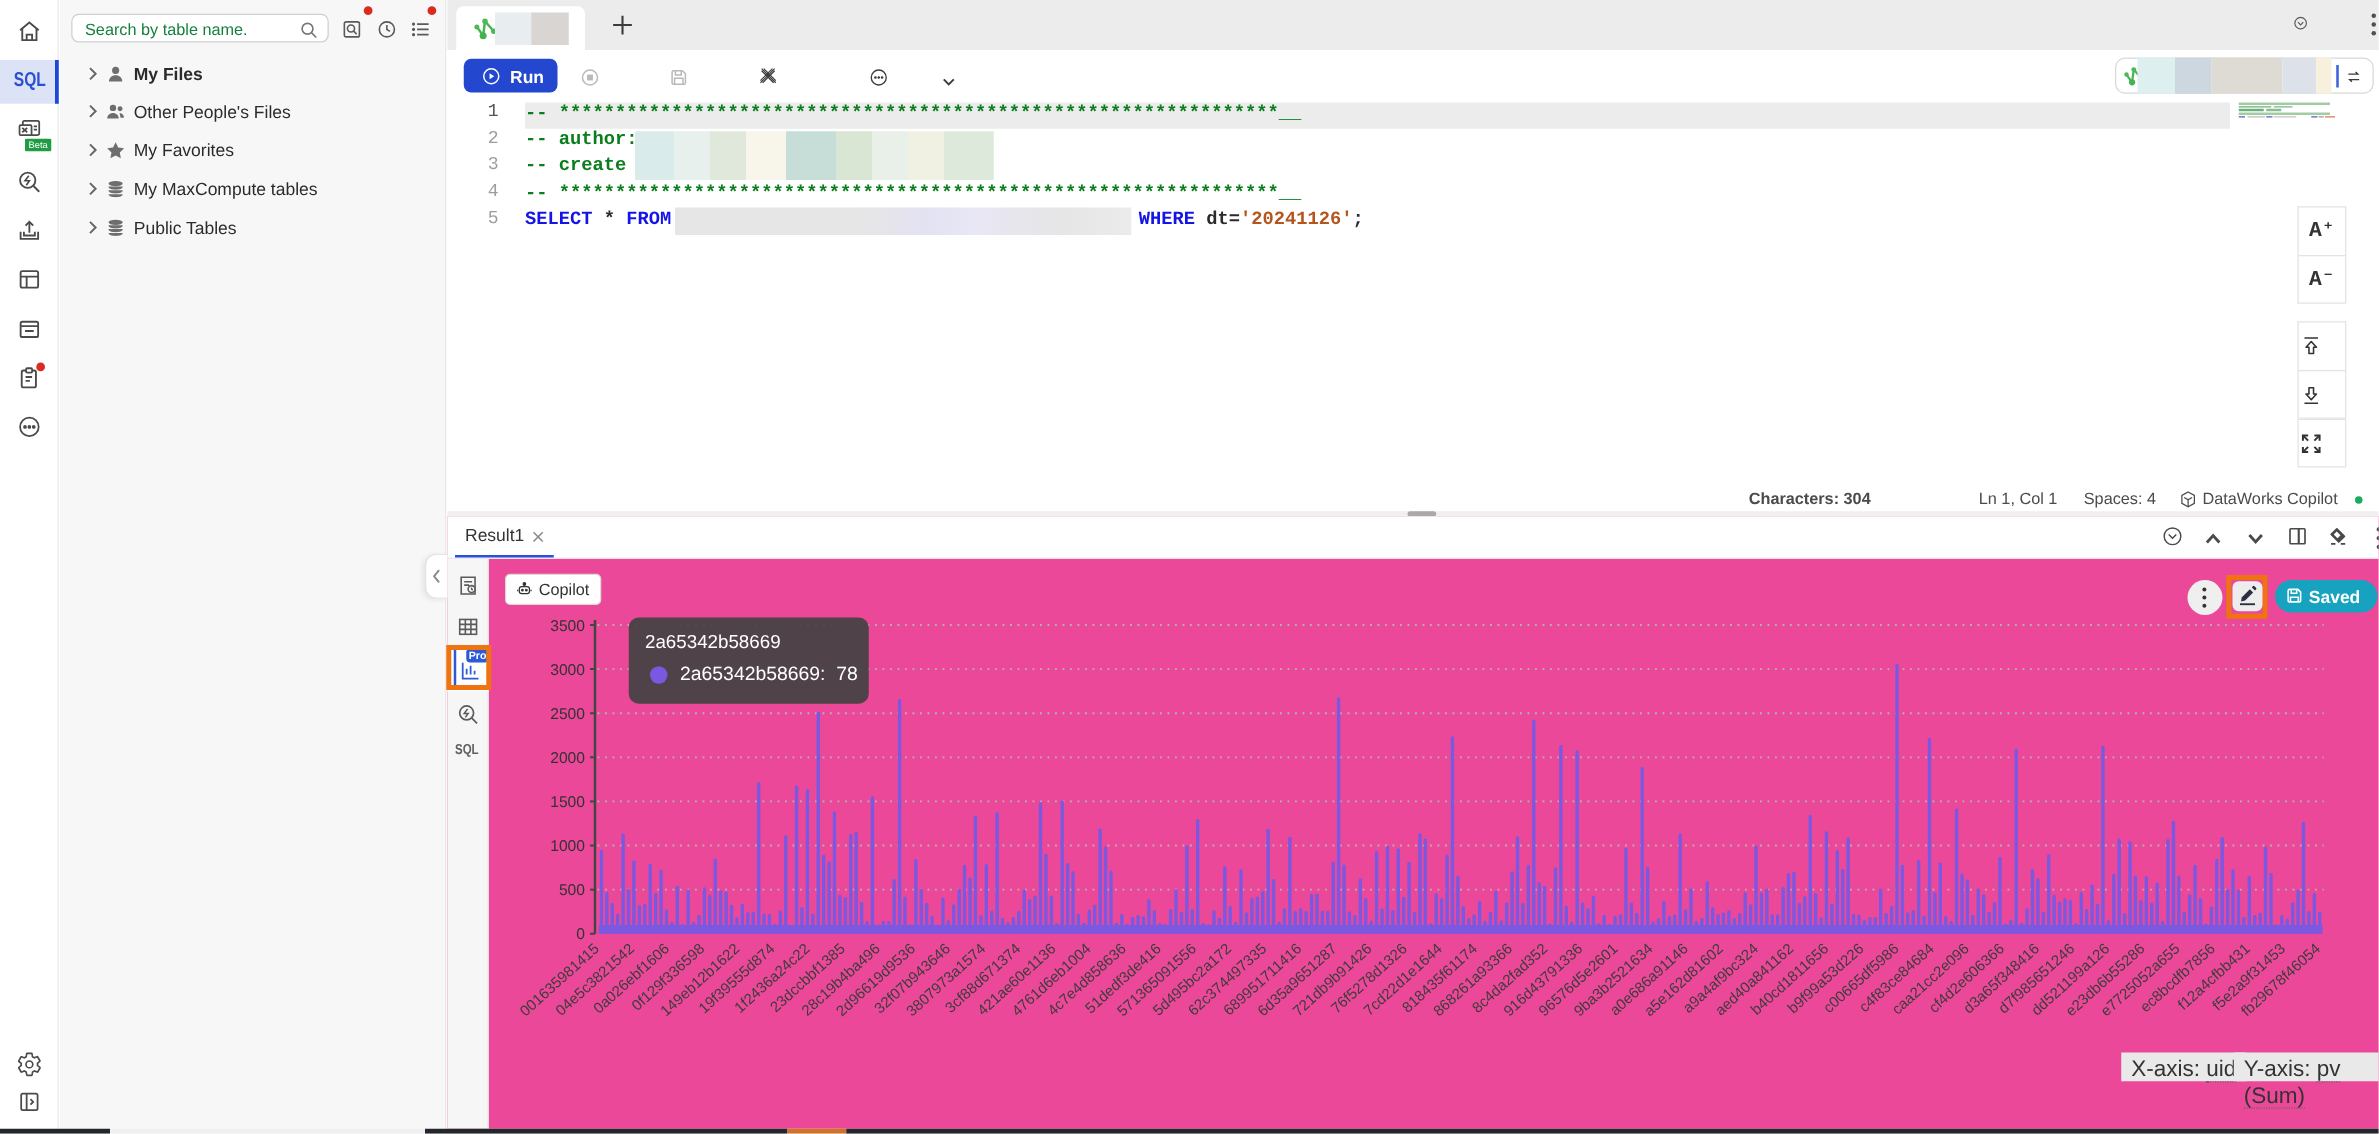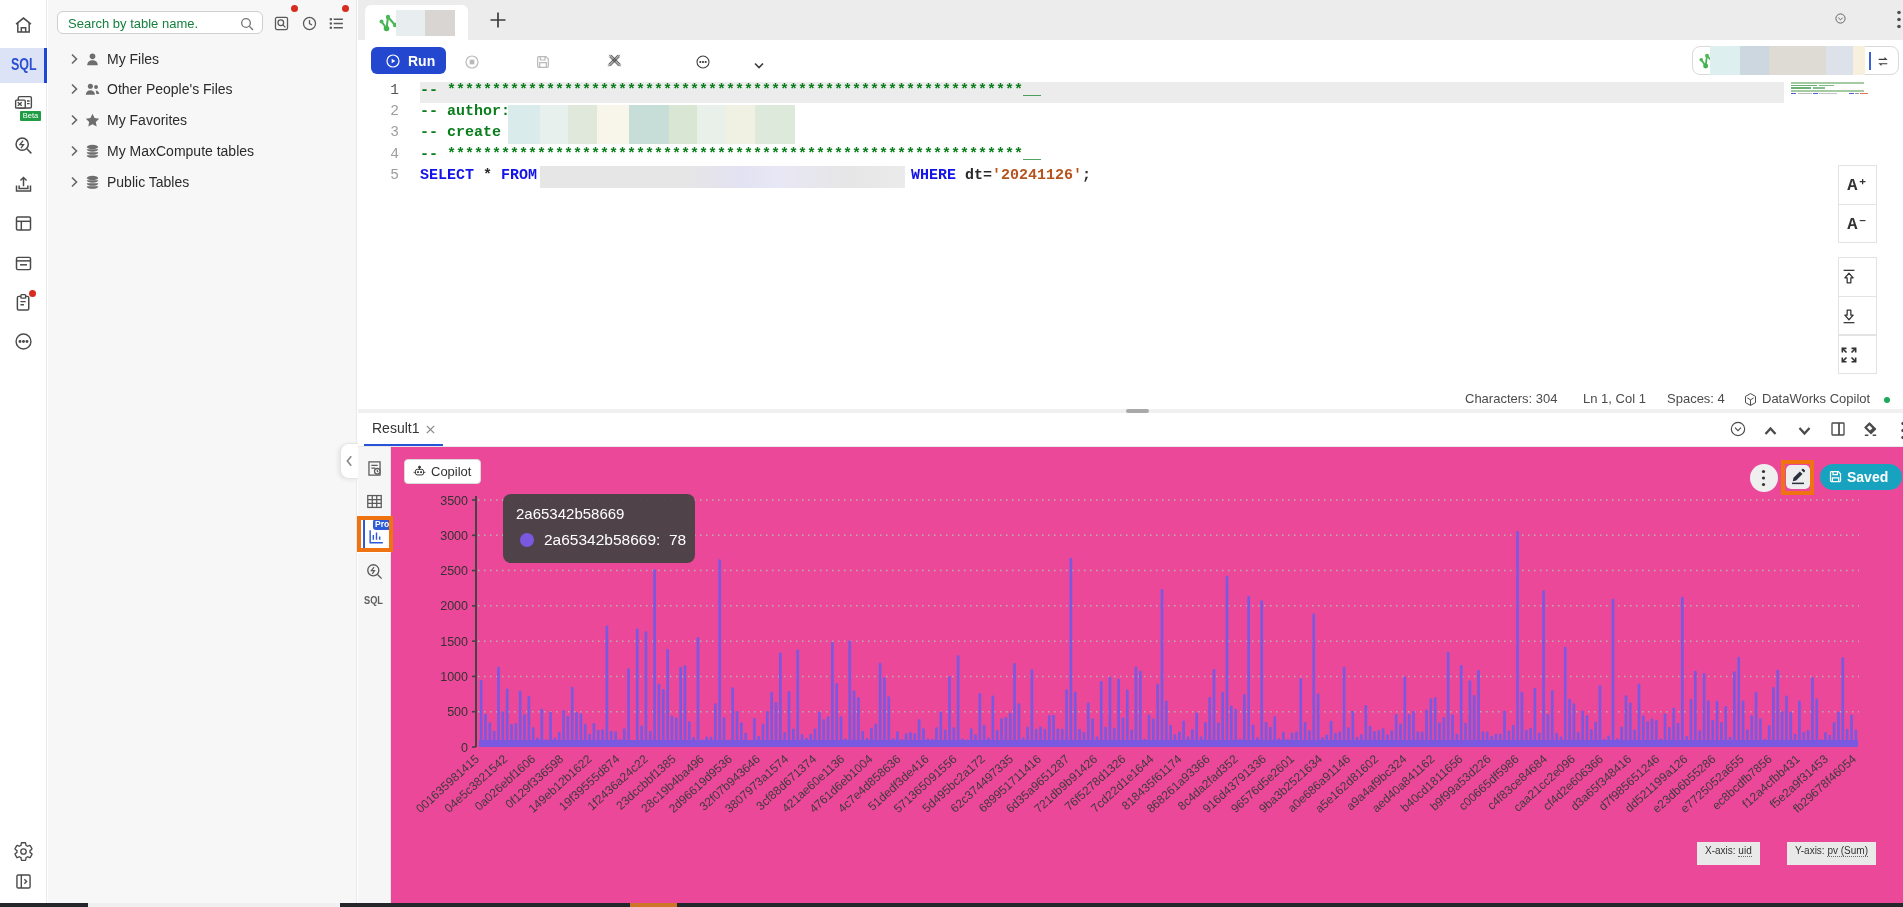--- a/index.html
+++ b/index.html
@@ -108,21 +108,21 @@
 .orangebox { position:absolute; border:4px solid #f07311; }
 
 #savedbtn { position:absolute; left:1462px; top:51px; width:82px; height:26px;
   background:#17a3bf; border-radius:13px; color:#fff; }
 #savedbtn span { position:absolute; left:27px; top:4.5px; font-size:14px; font-weight:700; }
 #pencilbtn { position:absolute; left:1428px; top:52px; width:24px; height:24px;
   background:#ededed; border-radius:5px; }
 #dotscircle { position:absolute; left:1392px; top:51px; width:28px; height:28px;
   background:#efefef; border-radius:50%; }
 
-.chip { position:absolute; top:429px; height:23px; background:#e9e9e9; font-size:10px;
+.chip { position:absolute; top:429px; height:23px; background:#e9e9e9; font-size:18px;
   color:#333; padding:3px 8px; }
 
 
 .bstrip { position:absolute; top:903px; height:4px; }
 </style>
 </head>
 <body>
 <div id="app">
 
   <div id="leftbar">
@@ -204,21 +204,21 @@
         <path d="M12 7v5.2l3.5 2"></path>
       </svg>
     <svg class="tpicon" style="left:280px; top:15px;" width="17" height="17" viewBox="0 0 24 24" fill="none" stroke="#595959" stroke-width="2">
         <path d="M8 6h13M8 12h13M8 18h13"></path>
         <circle cx="4" cy="6" r="0.8" fill="#595959"></circle>
         <circle cx="4" cy="12" r="0.8" fill="#595959"></circle>
         <circle cx="4" cy="18" r="0.8" fill="#595959"></circle>
       </svg>
     <div class="reddot" style="left:294px; top:5px;"></div>
 
-    <div class="treerow" style="top:44px;">
+    <div class="treerow" style="top:44px;font-weight:bold;">
       <svg class="chev" width="12" height="16" viewBox="0 0 12 16" fill="none" stroke="#666" stroke-width="1.6">
           <path d="m4 3.5 4.5 4.5L4 12.5"></path>
         </svg>
       <svg class="ticon" width="17" height="17" viewBox="0 0 24 24" fill="#6e6e6e">
           <circle cx="12" cy="7.5" r="4"></circle>
           <path d="M4.5 20c0-4.2 3.3-7 7.5-7s7.5 2.8 7.5 7z"></path>
         </svg>
       <span class="tlabel">My Files</span>
     </div>
     <div class="treerow" style="top:74px;">
@@ -410,21 +410,21 @@
       </div>
       <div class="fbtn" style="top:257px;">
         <svg style="margin-top:9px;" width="20" height="20" viewBox="0 0 24 24" fill="none" stroke="#333" stroke-width="1.9">
             <path d="M4 9V4h5M15 4h5v5M20 15v5h-5M9 20H4v-5"></path>
             <path d="m4 4 5 5M20 4l-5 5M20 20l-5-5M4 20l5-5"></path>
           </svg>
       </div>
     </div>
 
     <div id="statusbar">
-      <span style="left:1107px;">Characters: 304</span>
+      <span style="left:1041px;font-weight:bold;">Characters: 304</span>
       <span style="left:1225px;">Ln 1, Col 1</span>
       <span style="left:1309px;">Spaces: 4</span>
       <svg style="position:absolute;left:1385px;top:3px;" width="15" height="15" viewBox="0 0 24 24" fill="none" stroke="#4b4b4b" stroke-width="1.6">
           <path d="M12 2.5 20 7v10l-8 4.5L4 17V7z"></path>
           <path d="m7 9.5 5 3 5-3M12 12.5V21"></path>
         </svg>
       <span style="left:1404px;">DataWorks Copilot</span>
       <div style="position:absolute;left:1526px;top:8px;width:6px;height:6px;border-radius:50%;background:#1bab5c;"></div>
     </div>
 

